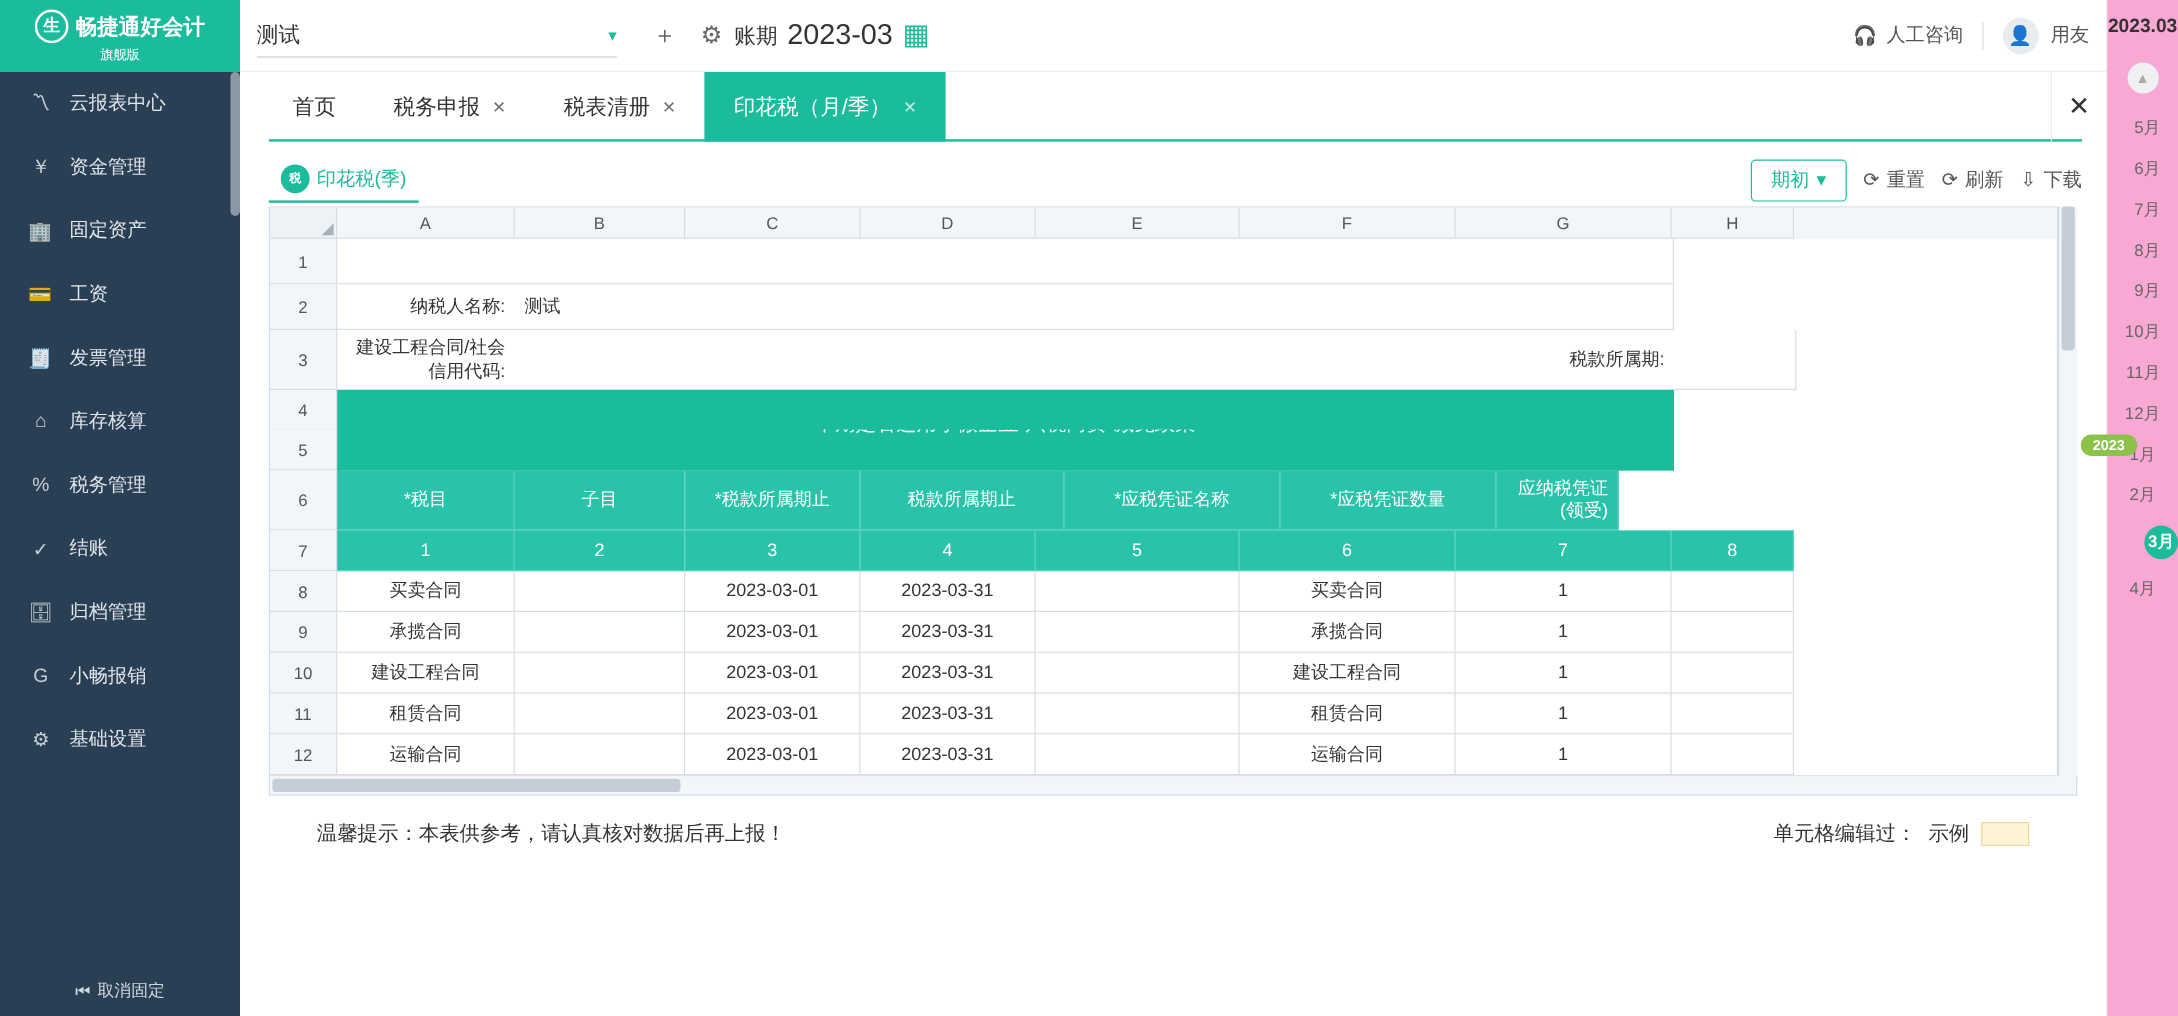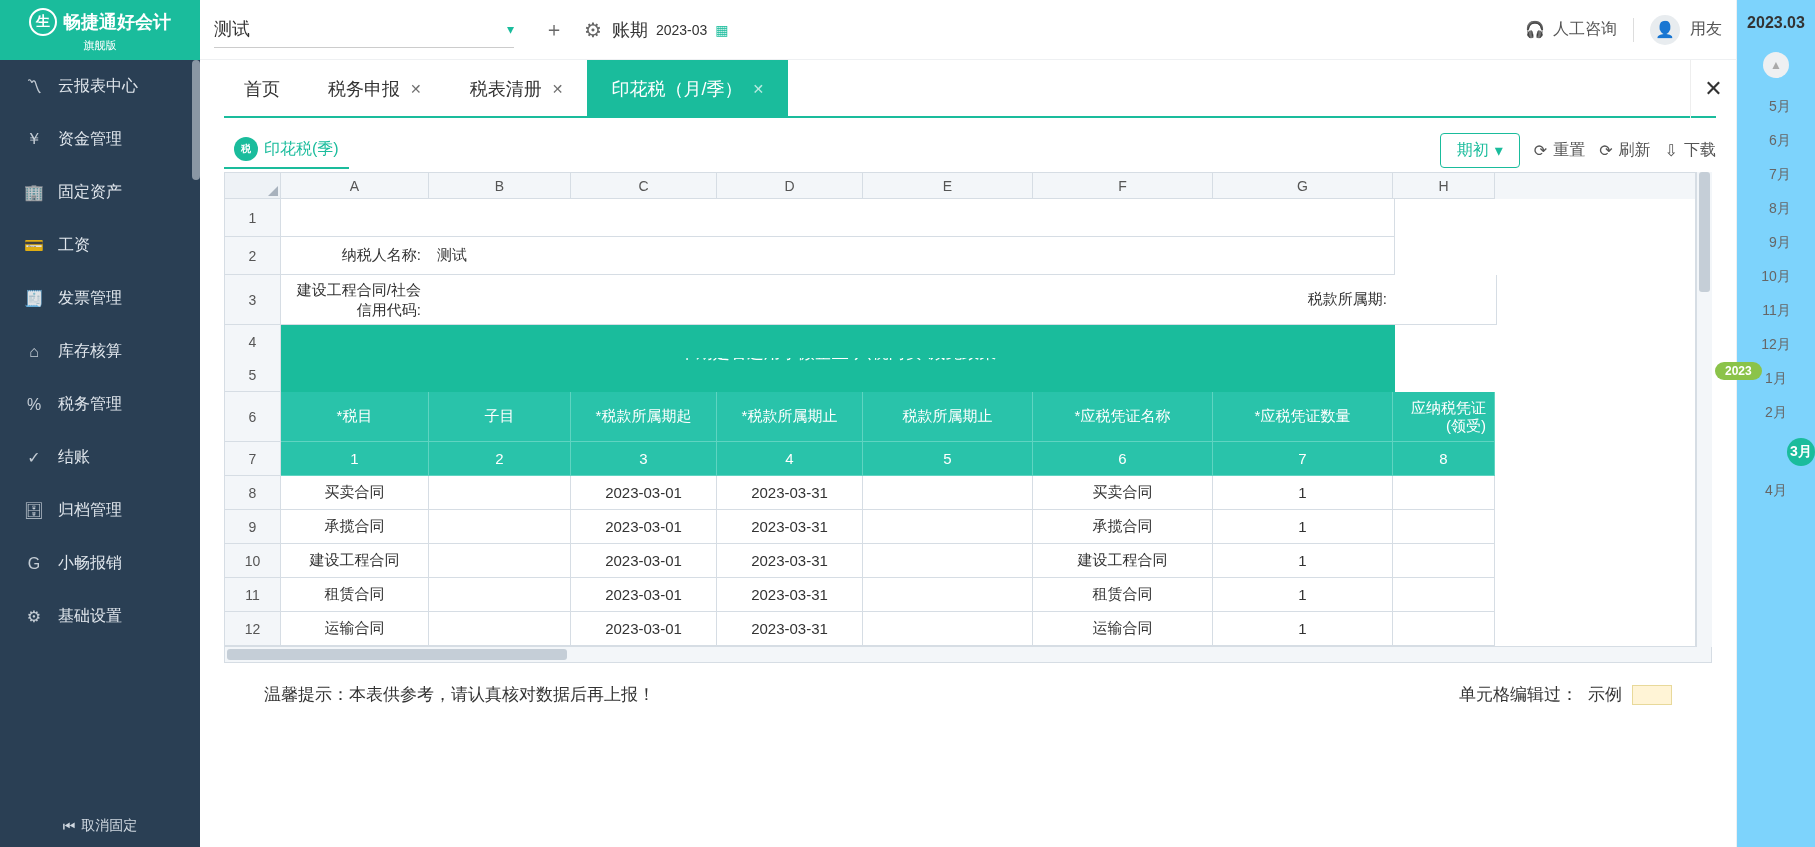--- a/index.html
+++ b/index.html
@@ -22,21 +22,21 @@
 
 .main { flex: 1; display: flex; flex-direction: column; background: #fff; position: relative; }
 
 
 .topbar { height: 60px; display: flex; align-items: center; padding: 0 14px; border-bottom: 1px solid #eef0f2; }
 .company-select { font-size: 18px; color: #333; padding: 6px 0; border-bottom: 1px solid #ccc; width: 300px; display: flex; justify-content: space-between; align-items: center; cursor: pointer; }
 .chev-down { color: #1abc9c; font-size: 14px; }
 .top-actions { display: flex; align-items: center; gap: 20px; margin-left: 30px; }
 .icon-btn { font-size: 20px; color: #666; cursor: pointer; }
 .period-label { font-size: 18px; color: #333; margin-left: 10px; }
-.period-value { font-size: 14px; color: #333; margin-left: 8px; cursor: pointer; display: flex; align-items: center; gap: 8px;}
+.period-value { font-size: 24px; color: #333; margin-left: 8px; cursor: pointer; display: flex; align-items: center; gap: 8px;}
 .spacer { flex: 1; }
 .consult { display: flex; align-items: center; gap: 8px; font-size: 16px; color: #555; cursor: pointer; }
 .divider-v { width: 1px; height: 24px; background: #ddd; margin: 0 16px; }
 .user { display: flex; align-items: center; gap: 10px; font-size: 16px; color: #555; cursor: pointer; }
 .avatar { width: 30px; height: 30px; border-radius: 50%; background: #e8ecef; display: flex; align-items: center; justify-content: center; color: #aaa; }
 
 
 .tabs { height: 58px; display: flex; align-items: stretch; padding-left: 20px; position: relative; }
 .tab { display: flex; align-items: center; padding: 0 24px; font-size: 18px; gap: 10px; cursor: pointer; color: #333; }
 .tab.active { background: #1abc9c; color: #fff; }
@@ -72,21 +72,21 @@
 .vthumb{position:absolute; top:0; left:2px; right:2px; height:120px; background:#c5ced7; border-radius:3px;}
 .sheet-hscroll{ height:16px; margin:0 24px 0 24px; background:#f3f6f9; border:1px solid #d6dde4; border-top:none; position:relative;}
 .hthumb{position:absolute; left:2px; top:2px; bottom:2px; width:340px; background:#c5ced7; border-radius:3px;}
 
 
 .footer { margin: 12px 24px 0 24px; display:flex; align-items:center; font-size:17px; color:#333; padding: 8px 40px;}
 .footer .legend { margin-left:auto; display:flex; align-items:center; gap:10px;}
 .legend-box{width:40px;height:20px; background:#fff4d6; border:1px solid #e8d99a;}
 
 
-.rail { width: 79px; border-left: 1px solid #eef0f2; display:flex; flex-direction:column; align-items:center; padding-top:4px; font-size:14px; color:#666; position: relative; background:#7dd3fc;}
+.rail { width: 60px; border-left: 1px solid #eef0f2; display:flex; flex-direction:column; align-items:center; padding-top:4px; font-size:14px; color:#666; position: relative; background:#f9a8d4;}
 .rail-period { font-size: 16px; font-weight:bold; color:#333; padding:10px 0 20px 0; overflow: hidden; white-space: nowrap; width: 100%; text-align: center;}
 .rail-up { width:26px;height:26px;border-radius:50%;background:#eef0f2;color:#aaa;display:flex;align-items:center;justify-content:center;margin-bottom:12px; cursor:pointer; font-size:12px;}
 .rail-month{ padding:8px 0; cursor:pointer; width:100%; text-align:right;}
 .rail-month.active{ color:#fff; }
 .rail-month.active .month-badge{ background:#1abc9c; border-radius:50%; width:28px; height:28px; display:inline-flex; align-items:center; justify-content:center; color:#fff; font-weight:bold;}
 .year-badge{ position:absolute; left:-22px; background:#8bc34a; color:#fff; font-size:12px; font-weight:bold; padding:2px 10px; border-radius:10px; }
 </style>
 </head>
 <body>
 
@@ -271,21 +271,20 @@
               <div class="row-h h34">5</div>
               <div class="cell teal-band h34" style="width:1114px; position:relative">
                 <span style="position:absolute;top:-17px;width:100%;text-align:center">本期是否适用小微企业“六税两费”减免政策</span>
               </div>
             </div>
 
           <div class="row">
               <div class="row-h h50">6</div>
             <div class="cell teal-hdr h50 wA">*税目</div>
             <div class="cell teal-hdr h50 wB">子目</div>
-            <div class="cell teal-hdr h50 wC">*税款所属期起</div>
             <div class="cell teal-hdr h50 wD">*税款所属期止</div>
             <div class="cell teal-hdr h50 wE">税款所属期止</div>
             <div class="cell teal-hdr h50 wF">*应税凭证名称</div>
             <div class="cell teal-hdr h50 wG">*应税凭证数量</div>
             <div class="cell teal-hdr h50 wH" style="white-space:normal;text-align:right;line-height:1.2">应纳税凭证(领受)</div>
           </div>
 
           <div class="row">
               <div class="row-h h34">7</div>
             <div class="cell teal-hdr h34 wA">1</div>

